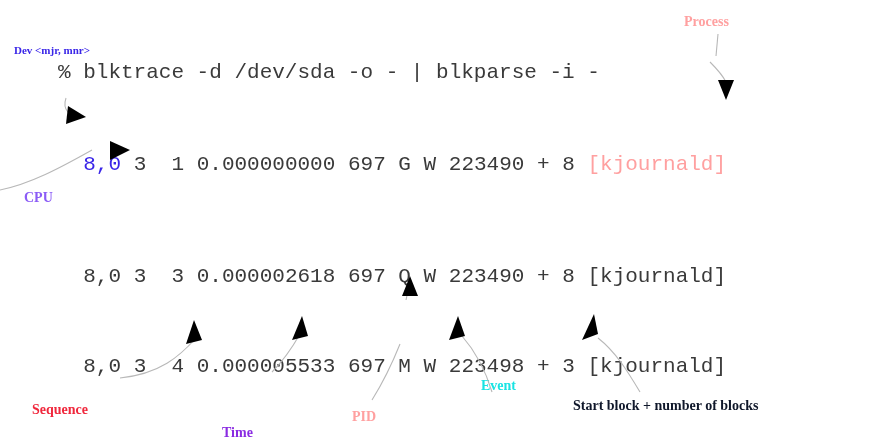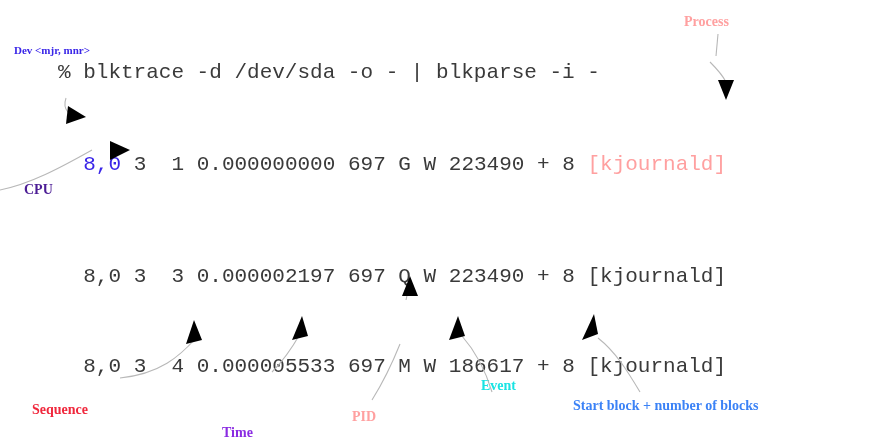--- a/index.html
+++ b/index.html
@@ -40,26 +40,26 @@
   .label {
     position: absolute;
     font-family: "Liberation Serif", "DejaVu Serif", serif;
     font-weight: bold;
     font-size: 14px;
     line-height: 19px;
     white-space: pre;
   }
   .lbl-dev     { color: #3a26e8; left: 14px;  top: 41px;  font-size: 11px; }
   .lbl-process { color: #ffa0a0; left: 684px; top: 12px;  }
-  .lbl-cpu     { color: #4c1d95; left: 24px;  top: 180px; }
+  .lbl-cpu     { color: #8b5cf6; left: 24px;  top: 188px; }
   .lbl-seq     { color: #f0273c; left: 32px;  top: 362px; }
   .lbl-time    { color: #8a2be2; left: 222px; top: 385px; }
   .lbl-pid     { color: #ffa0a0; left: 344px; top: 407px; margin-left: 8px; }
   .lbl-event   { color: #19e3e3; left: 481px; top: 376px; }
-  .lbl-blocks  { color: #3b82f6; left: 573px; top: 396px; }
+  .lbl-blocks  { color: #0f172a; left: 573px; top: 396px; }
 
   
   #overlay {
     position: absolute;
     left: 0; top: 0;
     width: 888px; height: 446px;
     pointer-events: none;
   }
   .conn { fill: none; stroke: #b8b8b8; stroke-width: 1.1; }
   .head { fill: #000000; }
@@ -91,23 +91,23 @@
 
   <div class="label lbl-blocks">Start block + number of blocks</div>
 
   <div class="mono" style="left:58px; top:62px;">% blktrace -d /dev/sda -o - | blkparse -i -</div>
 
   <div class="mono trace-block" style="top:86px;">
 
     <div class="trace-line"><span>  </span><span class="c-dev">8,0</span><span> </span><span>3</span><span>  </span><span>1</span><span> </span><span>0.000000000</span><span> </span><span>697</span><span> </span><span>G</span><span> </span><span>W</span><span> </span><span>223490 + 8</span><span> </span><span class="c-proc">[kjournald]</span></div>
 
 
-    <div class="trace-line"><span>  </span><span>8,0</span><span> </span><span>3</span><span>  </span><span>3</span><span> </span><span>0.000002197</span><span> </span><span>697</span><span> </span><span>Q</span><span> </span><span>W</span><span> </span><span>223490 + 8</span><span> </span><span>[kjournald]</span></div>
+    <div class="trace-line"><span>  </span><span>8,0</span><span> </span><span>3</span><span>  </span><span>3</span><span> </span><span>0.000002618</span><span> </span><span>697</span><span> </span><span>Q</span><span> </span><span>W</span><span> </span><span>223490 + 8</span><span> </span><span>[kjournald]</span></div>
 
-    <div class="trace-line"><span>  </span><span>8,0</span><span> </span><span>3</span><span>  </span><span>4</span><span> </span><span>0.000005533</span><span> </span><span>697</span><span> </span><span>M</span><span> </span><span>W</span><span> </span><span>186617 + 8</span><span> </span><span>[kjournald]</span></div>
+    <div class="trace-line"><span>  </span><span>8,0</span><span> </span><span>3</span><span>  </span><span>4</span><span> </span><span>0.000005533</span><span> </span><span>697</span><span> </span><span>M</span><span> </span><span>W</span><span> </span><span>223498 + 3</span><span> </span><span>[kjournald]</span></div>
 
     
 
     
 
     
 
     
 
   </div>

